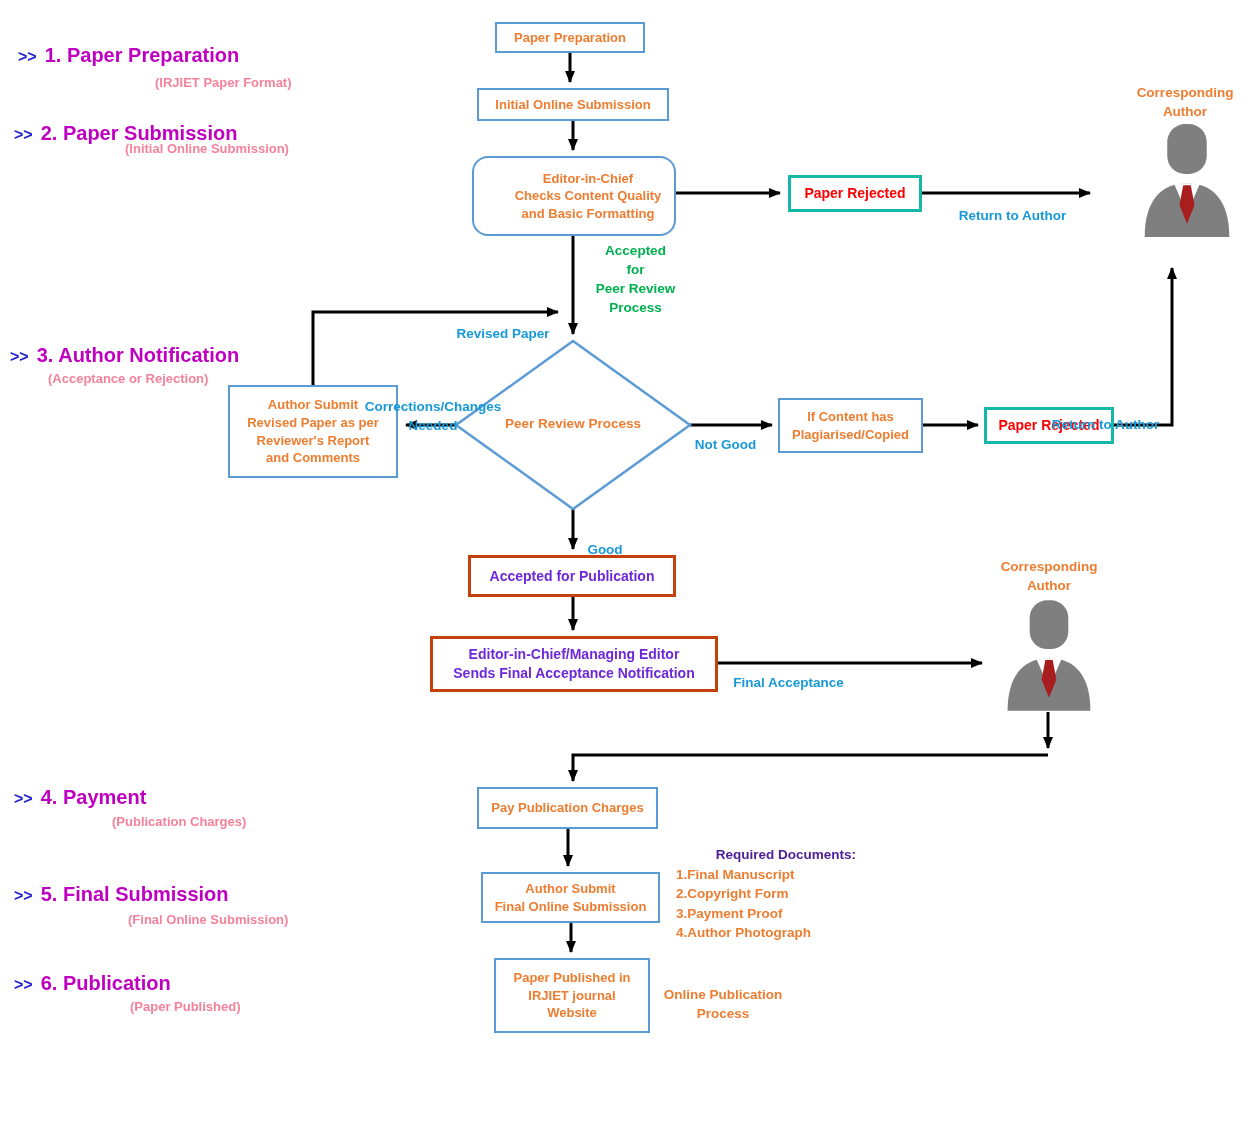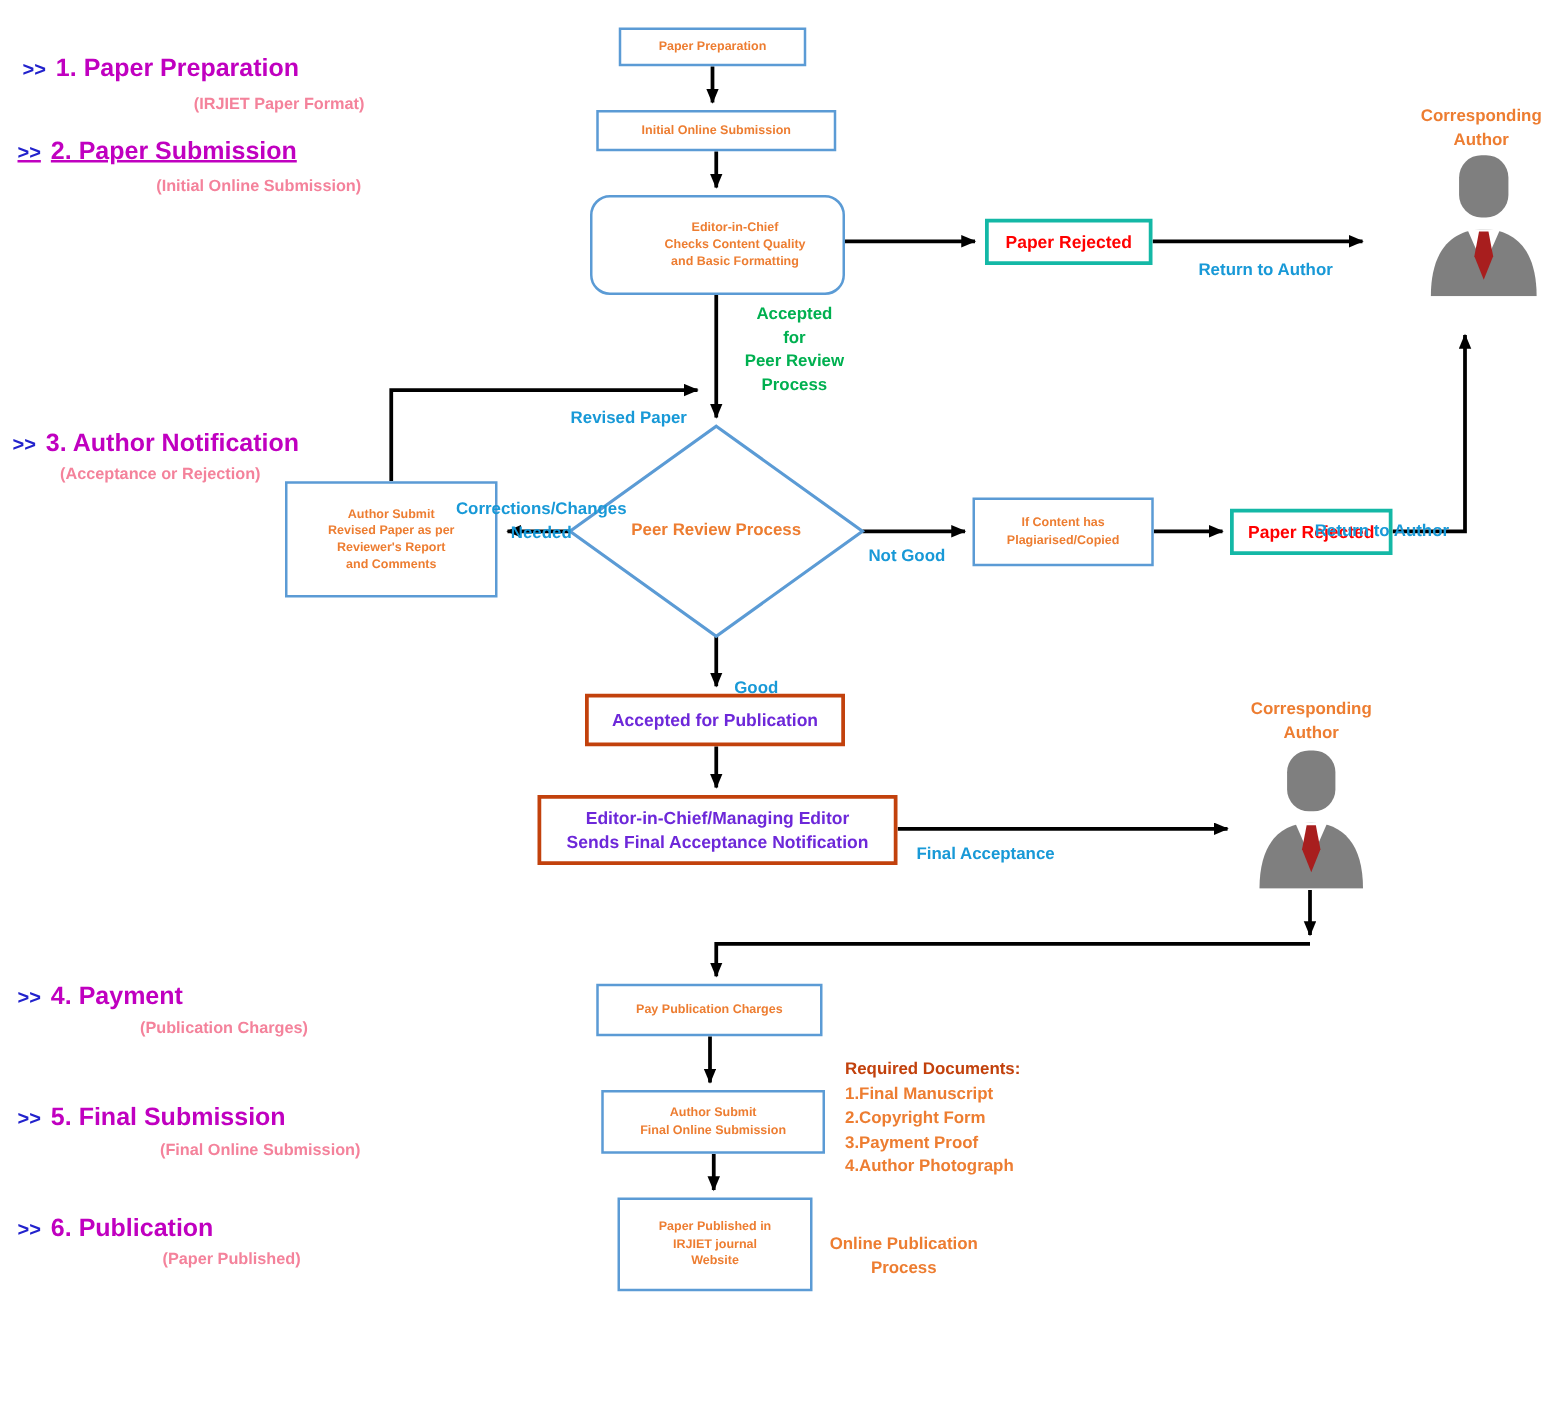--- a/index.html
+++ b/index.html
@@ -1,36 +1,36 @@
 <!DOCTYPE html>
 <html><head>
 <meta charset="utf-8">
 <style>
   * { margin:0; padding:0; box-sizing:border-box; }
   body { background:#ffffff; font-family:"Liberation Sans", sans-serif; }
   .canvas { position:relative; width:1250px; height:1122px; background:#ffffff; overflow:hidden; }
   .overlay { position:absolute; left:0; top:0; z-index:1; }
   .box { position:absolute; z-index:2; display:flex; align-items:center; justify-content:center;
          text-align:center; font-weight:700; background:#ffffff; line-height:1.35; }
-  .b-blue  { border:2px solid #5B9BD5; color:#ED7D31; font-size:10px; }
+  .b-blue  { border:2px solid #5B9BD5; color:#ED7D31; font-size:13px; }
   .b-red   { border:3px solid #14b8a6; color:#FF0000; font-size:14px; }
   .b-green { border:3px solid #c2410c; color:#6d28d9; font-size:14px; }
   .rounded { border-radius:16px;padding-left:28px; }
   .pre { white-space:pre-line; }
   .lbl { position:absolute; z-index:2; font-weight:700; font-size:13.5px; text-align:center; line-height:1.4; }
   .c-blue   { color:#1899D7;margin-top:36px; }
   .c-green  { color:#00B050; }
   .c-orange { color:#ED7D31; }
   .step { position:absolute; z-index:2; font-weight:700; font-size:20px; color:#C000C0; white-space:nowrap; }
   .step .chev { color:#2222CC; font-size:16px; margin-right:8px; }
   .step-sub { position:absolute; z-index:2; font-weight:700; font-size:13px; color:#F4829B; white-space:nowrap; }
   .diamond-label { position:absolute; z-index:2; font-weight:700; font-size:13.5px; color:#ED7D31; text-align:center; }
   .person { position:absolute; z-index:2; }
   .docs { position:absolute; z-index:2; font-weight:700; font-size:13.5px; line-height:1.45; }
-  .docs .doc-title { color:#c2410c; }
+  .docs .doc-title { color:#4c1d95;text-align:right; }
   .docs .doc-item { color:#ED7D31; }
 </style>
 </head>
 <body>
 
 <div class="canvas">
 
   <svg class="overlay" width="1250" height="1122" viewBox="0 0 1250 1122">
     <defs>
       <marker id="ah" markerUnits="userSpaceOnUse" markerWidth="16" markerHeight="14" refX="11" refY="5" orient="auto">
@@ -57,21 +57,21 @@
       <line x1="571" y1="923" x2="571" y2="952" marker-end="url(#ah)"></line>
     </g>
     <polygon points="573,341 690,425 573,509 456,425" fill="#ffffff" stroke="#5B9BD5" stroke-width="2.5"></polygon>
   </svg>
 
   <div class="step" style="left:18px; top:44px;">
     <span class="chev">&gt;&gt;</span><span>1. Paper Preparation</span>
   </div>
   <div class="step-sub" style="left:155px; top:75px;">(IRJIET Paper Format)</div>
 
-  <div class="step" style="left:14px; top:110px;text-decoration:underline;">
+  <div class="step" style="left:14px; top:122px;">
     <span class="chev">&gt;&gt;</span><span>2. Paper Submission</span>
   </div>
   <div class="step-sub" style="left:125px; top:141px;">(Initial Online Submission)</div>
 
   <div class="step" style="left:10px; top:344px;">
     <span class="chev">&gt;&gt;</span><span>3. Author Notification</span>
   </div>
   <div class="step-sub" style="left:48px; top:371px;">(Acceptance or Rejection)</div>
 
   <div class="step" style="left:14px; top:786px;">

